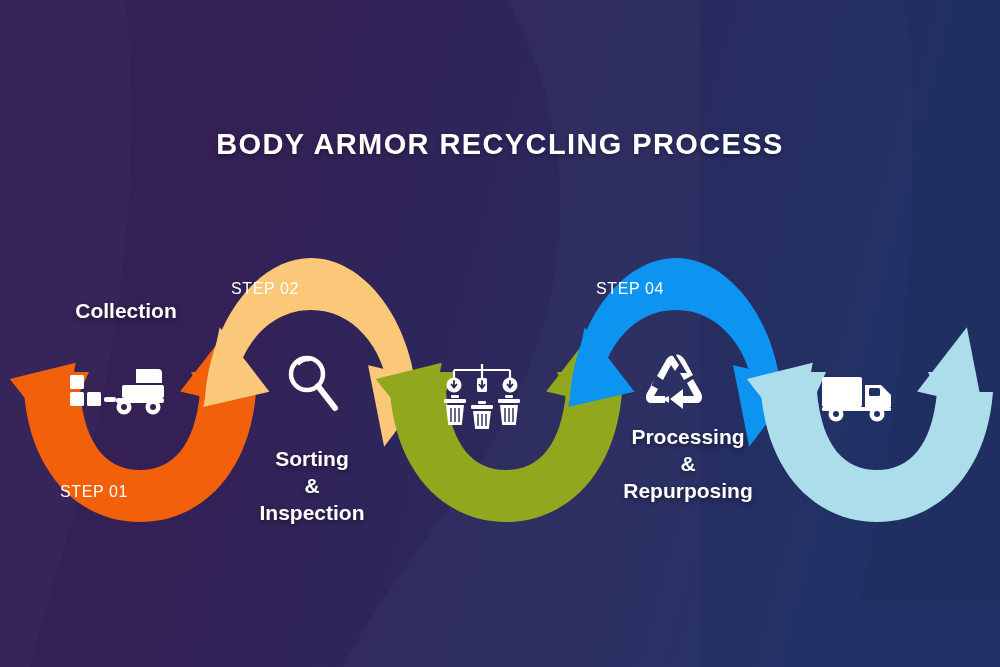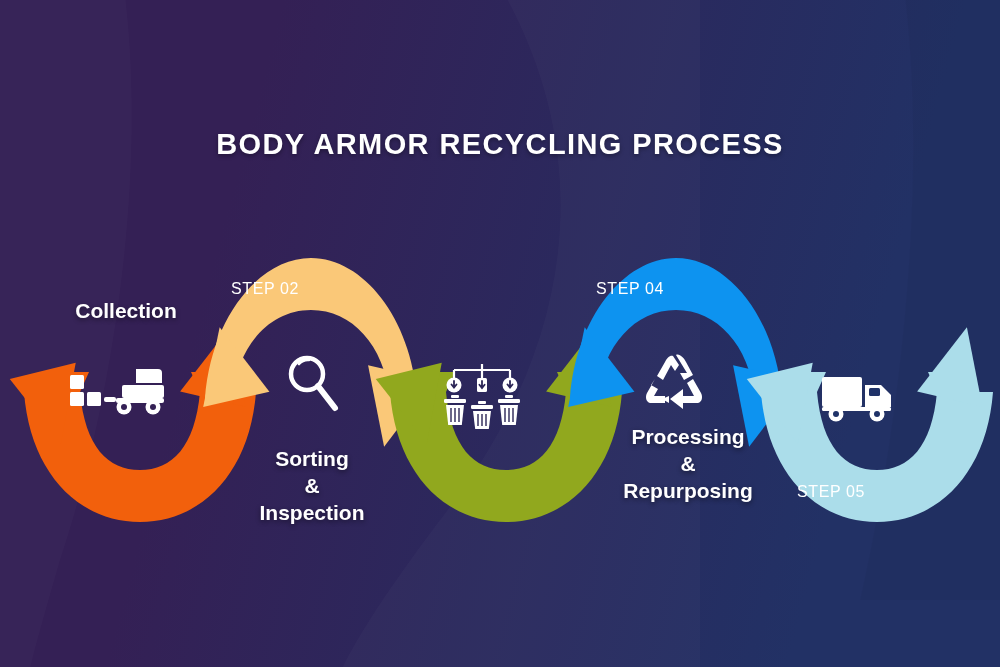--- a/index.html
+++ b/index.html
@@ -287,22 +287,22 @@
     <div class="outer-label" style="left:222px; top:430px; width:180px;margin-top:16px;">Sorting
 &amp;
 Inspection</div>
 
 
     <div class="outer-label" style="left:595px; top:424px; width:186px;">Processing
 &amp;
 Repurposing</div>
 
 
+    <div class="step-tag" style="left:60px; top:483px; width:160px;">STEP 01</div>
 
     <div class="step-tag" style="left:231px; top:280px; width:160px;">STEP 02</div>
 
 
     <div class="step-tag" style="left:596px; top:280px; width:160px;">STEP 04</div>
 
-    <div class="step-tag" style="left:797px; top:483px; width:160px;">STEP 05</div>
   </div>
 
 </div>
 
 </body></html>

